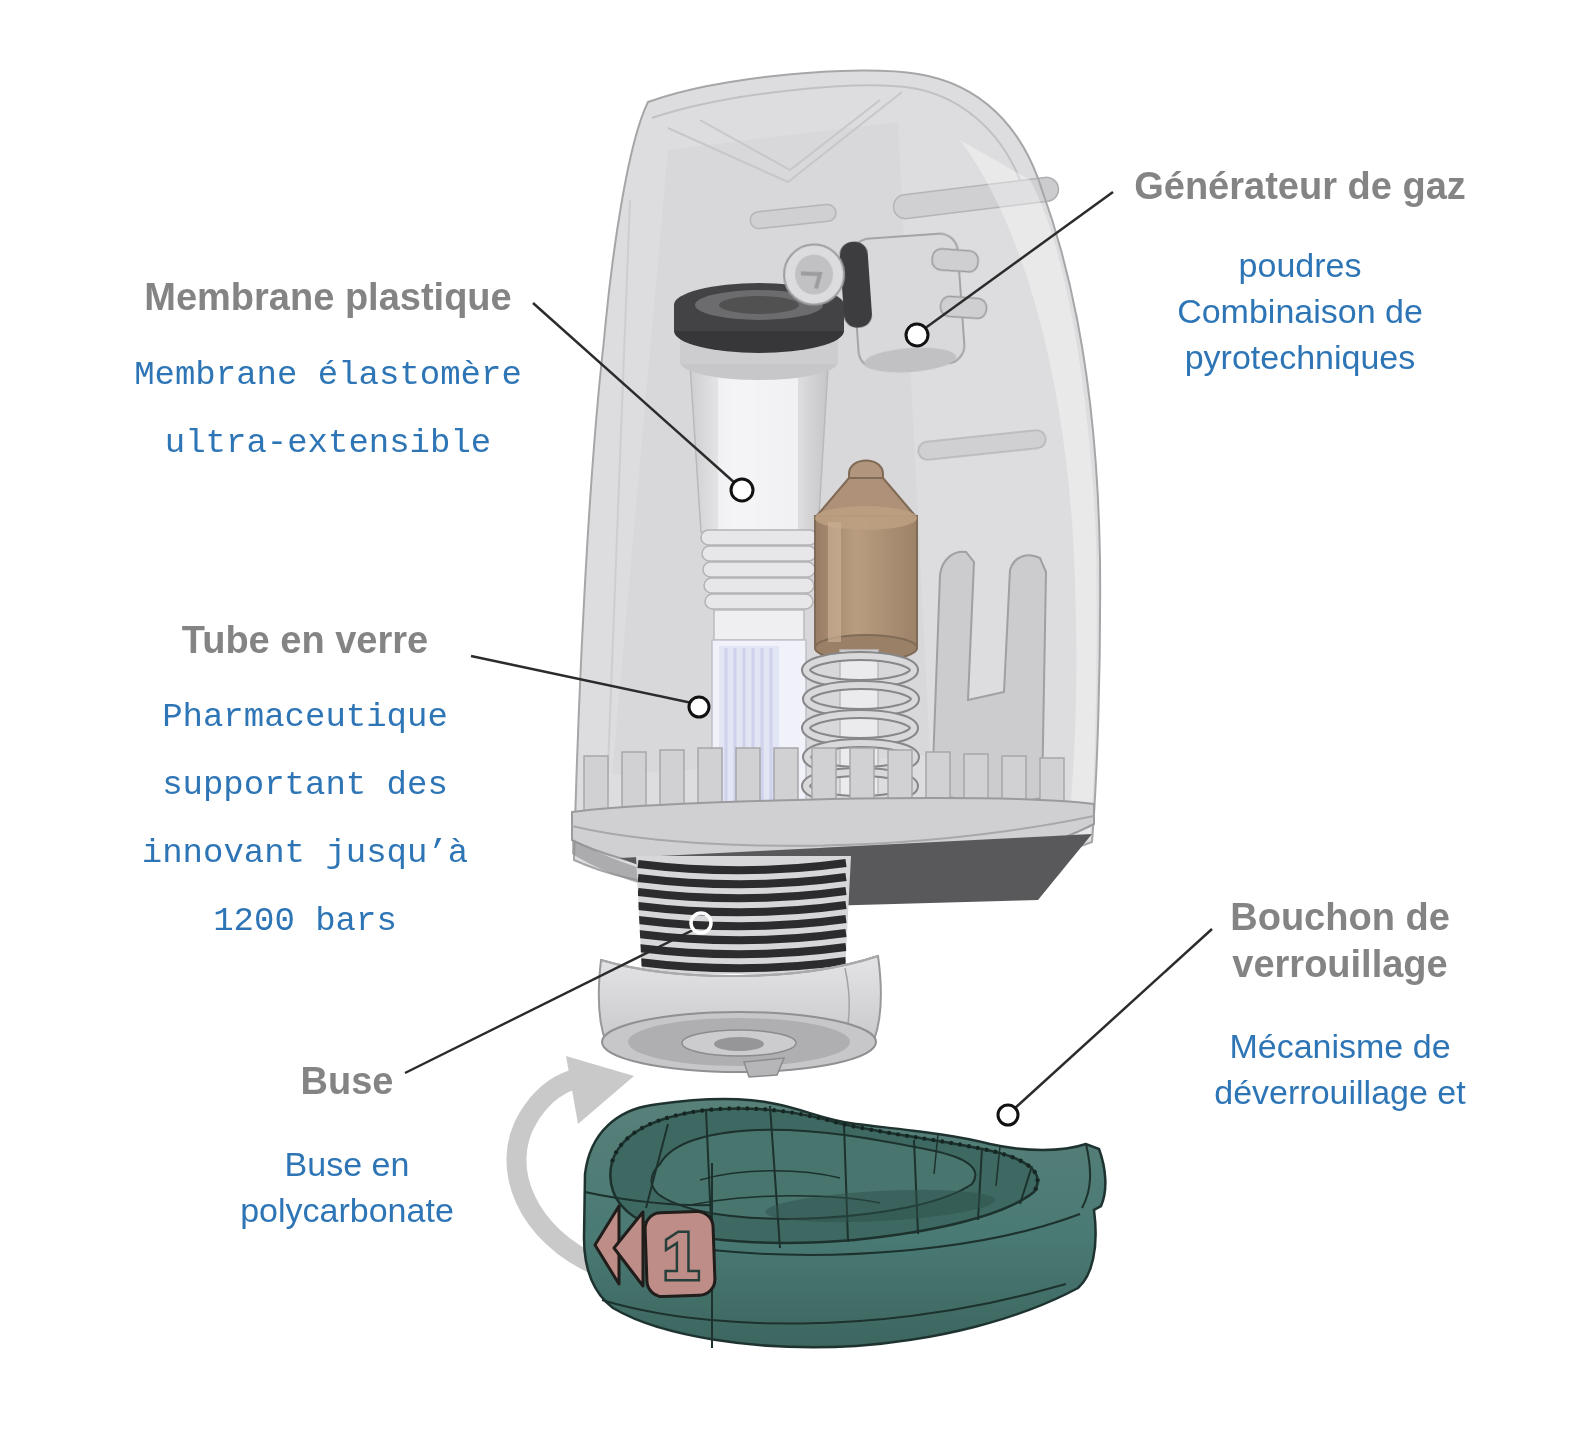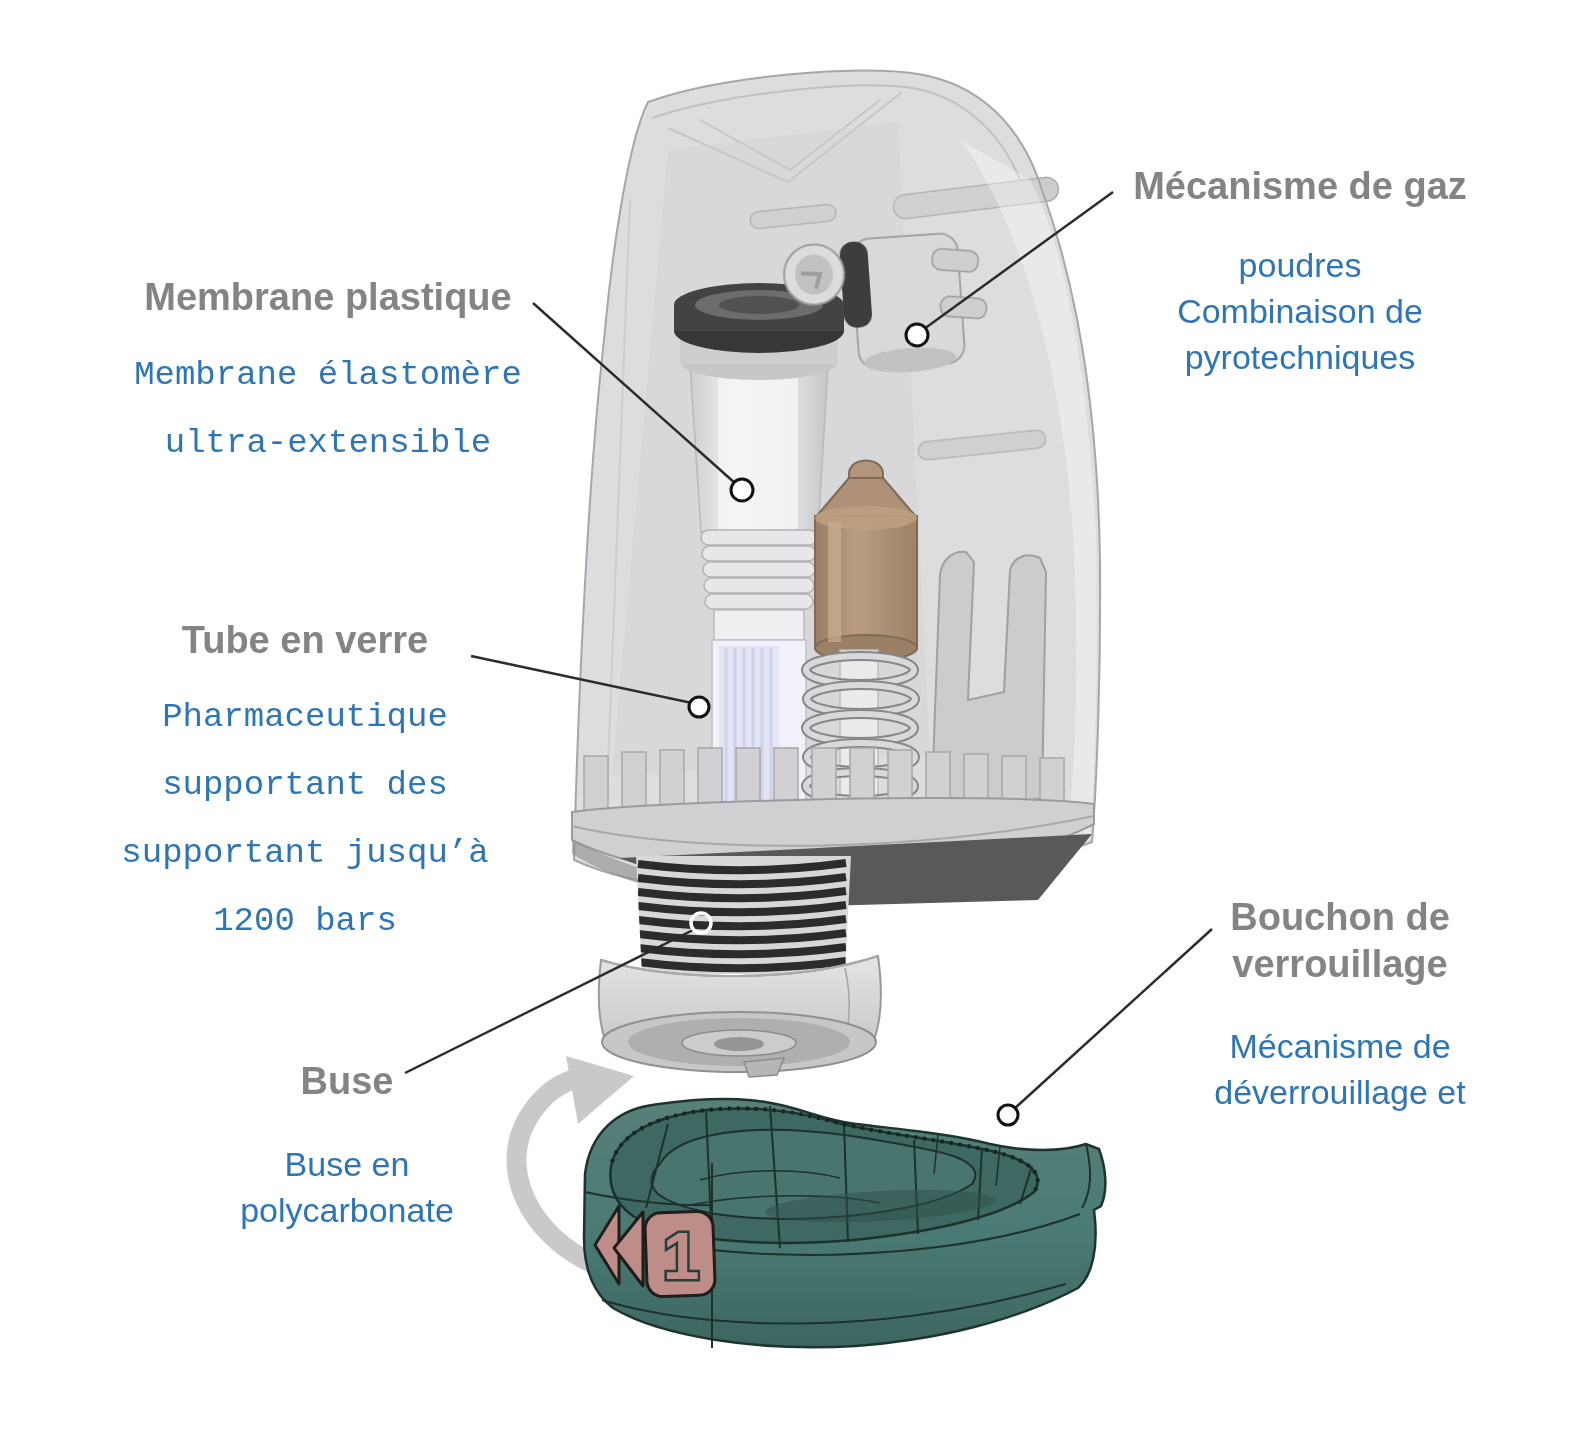--- a/index.html
+++ b/index.html
@@ -256,35 +256,35 @@
     <span class="a blk">Membrane élastomère</span>
     <span class="a blk">ultra-extensible</span>
   </div>
 </div>
 
 <div class="lg loose" style="left:305px;top:617px;">
   <div class="t">Tube en verre</div>
   <div style="margin-top:19px;font-family:Liberation Mono, monospace;">
     <span class="a blk">Pharmaceutique</span>
     <span class="a blk">supportant des</span>
-    <span class="a blk">supportant jusqu’à</span>
+    <span class="a blk">innovant jusqu’à</span>
     <span class="a blk">1200 bars</span>
   </div>
 </div>
 
 <div class="lg tight" style="left:347px;top:1058px;">
   <div class="t">Buse</div>
   <div style="margin-top:36px;">
     <span class="a blk">Buse en</span>
     <span class="a blk">polycarbonate</span>
   </div>
 </div>
 
 <div class="lg tight" style="left:1300px;top:163px;">
-  <div class="t">Mécanisme de gaz</div>
+  <div class="t">Générateur de gaz</div>
   <div style="margin-top:32px;">
     <span class="a blk">poudres</span>
     <span class="a blk">Combinaison de</span>
     <span class="a blk">pyrotechniques</span>
   </div>
 </div>
 
 <div class="lg tight" style="left:1340px;top:894px;">
   <div class="t">Bouchon de</div>
   <div class="t">verrouillage</div>

